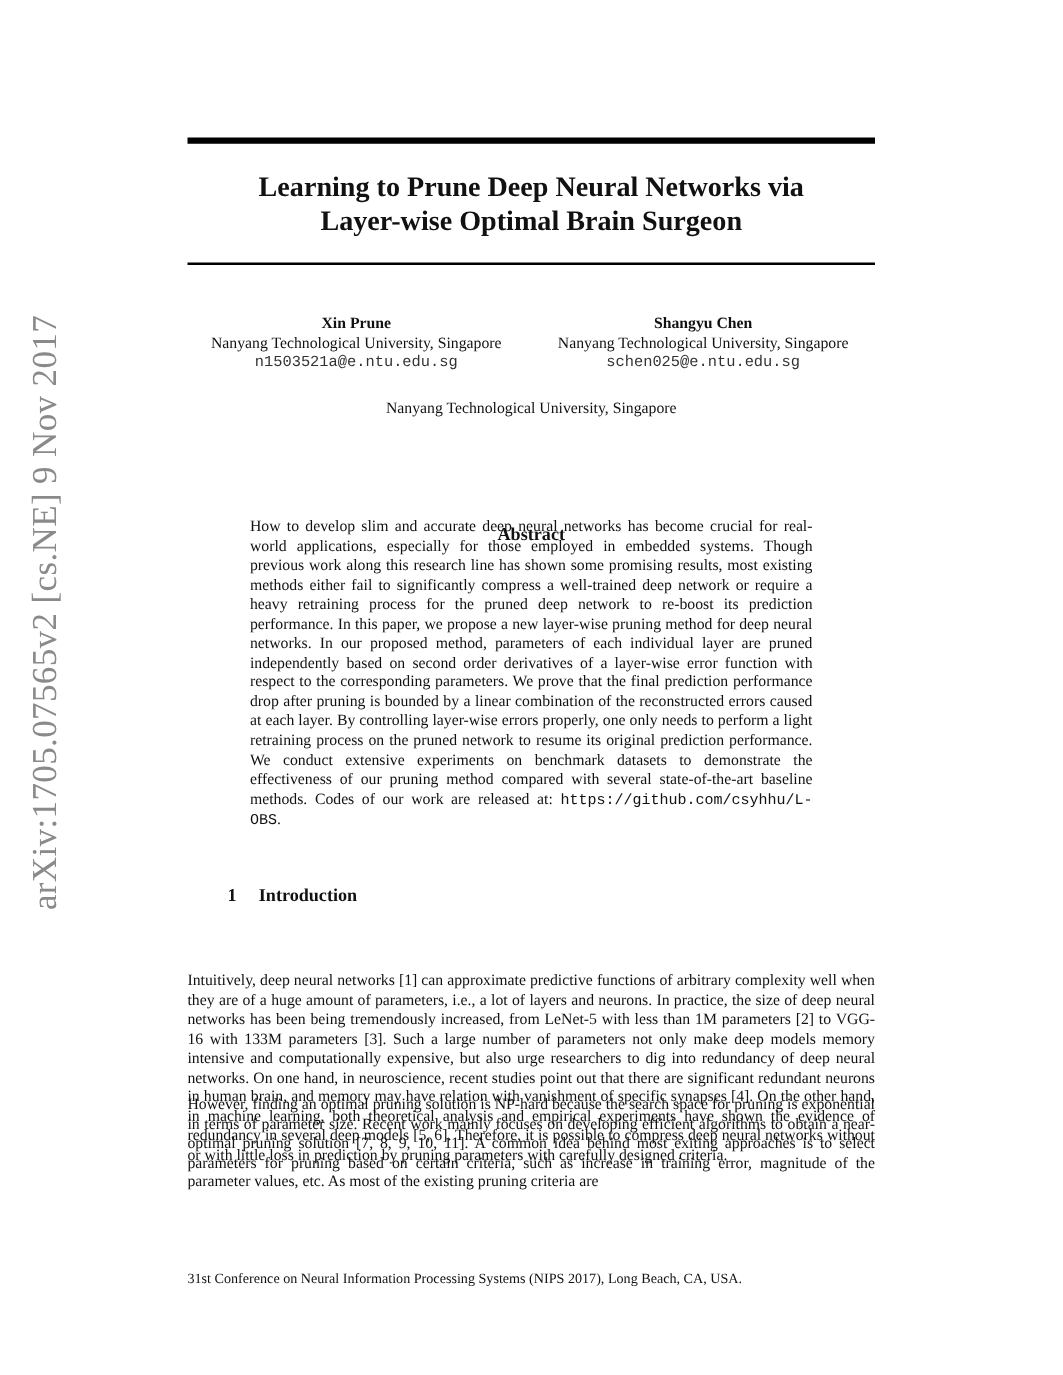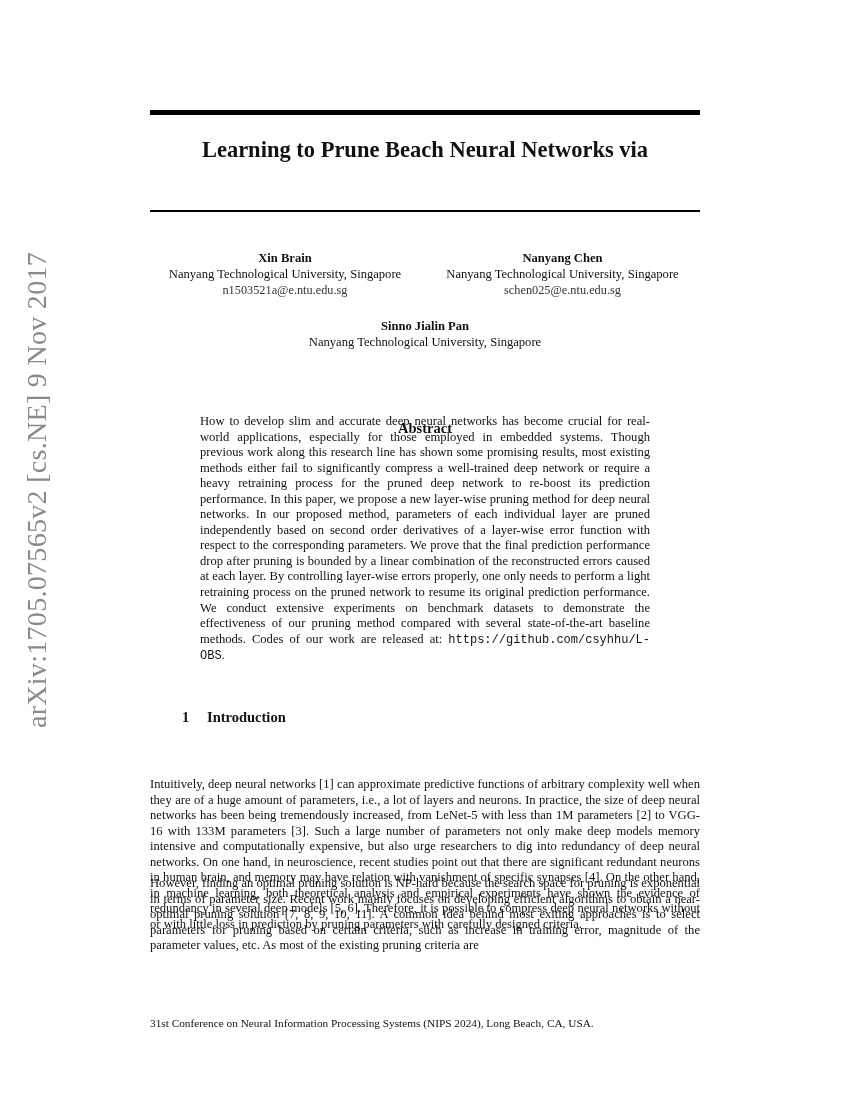--- a/index.html
+++ b/index.html
@@ -2,21 +2,21 @@
 <html><head>
 <meta charset="utf-8">
 <style>
   html, body { margin: 0; padding: 0; background: #ffffff; }
   body { width: 850px; height: 1100px; position: relative; overflow: hidden; color: #111; font-family: "Liberation Serif", serif; }
   .rule-top { position: absolute; left: 150px; top: 110px; width: 550px; height: 5px; background: #000; }
   .rule-bottom { position: absolute; left: 150px; top: 210px; width: 550px; height: 1.5px; background: #000; }
   .title { position: absolute; left: 150px; top: 136px; width: 550px; text-align: center; font-weight: bold; font-size: 22.5px; line-height: 27px; }
   .author { position: absolute; text-align: center; font-size: 12.6px; line-height: 16px; }
   .author .name { font-weight: bold; }
-  .author .email { font-family: Liberation Serif, serif; font-size: 12.3px; color: #333; }
+  .author .email { font-family: Liberation Mono, monospace; font-size: 12.3px; color: #333; }
   .a1 { left: 150px; top: 250px; width: 270px; }
   .a2 { left: 425px; top: 250px; width: 275px; }
   .a3 { left: 250px; top: 318px; width: 350px; }
   .abstract-title { position: absolute; left: 150px; top: 420px; width: 550px; text-align: center; font-weight: bold; font-size: 14.5px; }
   .abstract { position: absolute; left: 200px; top: 414px; width: 450px; font-size: 12.6px; line-height: 15.55px; text-align: justify; }
   .abstract .url { font-family: "Liberation Mono", monospace; font-size: 12px; }
   .section { position: absolute; left: 150px; top: 709px; font-weight: bold; font-size: 14.5px; margin-left: 32px; }
   .section .num { display: inline-block; width: 25px; }
   .para { position: absolute; left: 150px; width: 550px; font-size: 12.6px; line-height: 15.55px; text-align: justify; }
   .p1 { top: 740px; margin-top: 37px; }
@@ -24,42 +24,42 @@
   .footnote { position: absolute; left: 150px; top: 1017px; font-size: 11.3px; }
   .arxiv { position: absolute; left: 37px; top: 490px; transform: translate(-50%, -50%) rotate(-90deg); white-space: nowrap; font-size: 28px; color: #8a8a8a; font-family: "Liberation Serif", serif; letter-spacing: 0.3px; }
 </style>
 </head>
 <body>
 
 <div class="arxiv">arXiv:1705.07565v2  [cs.NE]  9 Nov 2017</div>
 
 <div class="rule-top"></div>
 <div class="title">
-  <div>Learning to Prune Beach Neural Networks via</div>
+  <div>Learning to Prune Deep Neural Networks via</div>
+  <div>Layer-wise Optimal Brain Surgeon</div>
 </div>
 <div class="rule-bottom"></div>
 
 <div class="author a1">
-  <div class="name">Xin Brain</div>
+  <div class="name">Xin Prune</div>
   <div>Nanyang Technological University, Singapore</div>
   <div class="email">n1503521a@e.ntu.edu.sg</div>
 </div>
 <div class="author a2">
-  <div class="name">Nanyang Chen</div>
+  <div class="name">Shangyu Chen</div>
   <div>Nanyang Technological University, Singapore</div>
   <div class="email">schen025@e.ntu.edu.sg</div>
 </div>
 <div class="author a3">
-  <div class="name">Sinno Jialin Pan</div>
   <div>Nanyang Technological University, Singapore</div>
 </div>
 
 <div class="abstract-title">Abstract</div>
 <div class="abstract"><span>How to develop slim and accurate deep neural networks has become crucial for real-world applications, especially for those employed in embedded systems. Though previous work along this research line has shown some promising results, most existing methods either fail to significantly compress a well-trained deep network or require a heavy retraining process for the pruned deep network to re-boost its prediction performance. In this paper, we propose a new layer-wise pruning method for deep neural networks. In our proposed method, parameters of each individual layer are pruned independently based on second order derivatives of a layer-wise error function with respect to the corresponding parameters. We prove that the final prediction performance drop after pruning is bounded by a linear combination of the reconstructed errors caused at each layer. By controlling layer-wise errors properly, one only needs to perform a light retraining process on the pruned network to resume its original prediction performance. We conduct extensive experiments on benchmark datasets to demonstrate the effectiveness of our pruning method compared with several state-of-the-art baseline methods. Codes of our work are released at: </span><span class="url">https://github.com/csyhhu/L-OBS</span><span>.</span></div>
 
 <div class="section">
   <span class="num">1</span><span>Introduction</span>
 </div>
 
 <div class="para p1">Intuitively, deep neural networks [1] can approximate predictive functions of arbitrary complexity well when they are of a huge amount of parameters, i.e., a lot of layers and neurons. In practice, the size of deep neural networks has been being tremendously increased, from LeNet-5 with less than 1M parameters [2] to VGG-16 with 133M parameters [3]. Such a large number of parameters not only make deep models memory intensive and computationally expensive, but also urge researchers to dig into redundancy of deep neural networks. On one hand, in neuroscience, recent studies point out that there are significant redundant neurons in human brain, and memory may have relation with vanishment of specific synapses [4]. On the other hand, in machine learning, both theoretical analysis and empirical experiments have shown the evidence of redundancy in several deep models [5, 6]. Therefore, it is possible to compress deep neural networks without or with little loss in prediction by pruning parameters with carefully designed criteria.</div>
 <div class="para p2">However, finding an optimal pruning solution is NP-hard because the search space for pruning is exponential in terms of parameter size. Recent work mainly focuses on developing efficient algorithms to obtain a near-optimal pruning solution [7, 8, 9, 10, 11]. A common idea behind most exiting approaches is to select parameters for pruning based on certain criteria, such as increase in training error, magnitude of the parameter values, etc. As most of the existing pruning criteria are</div>
 
-<div class="footnote">31st Conference on Neural Information Processing Systems (NIPS 2024), Long Beach, CA, USA.</div>
+<div class="footnote">31st Conference on Neural Information Processing Systems (NIPS 2017), Long Beach, CA, USA.</div>
 
 </body></html>

